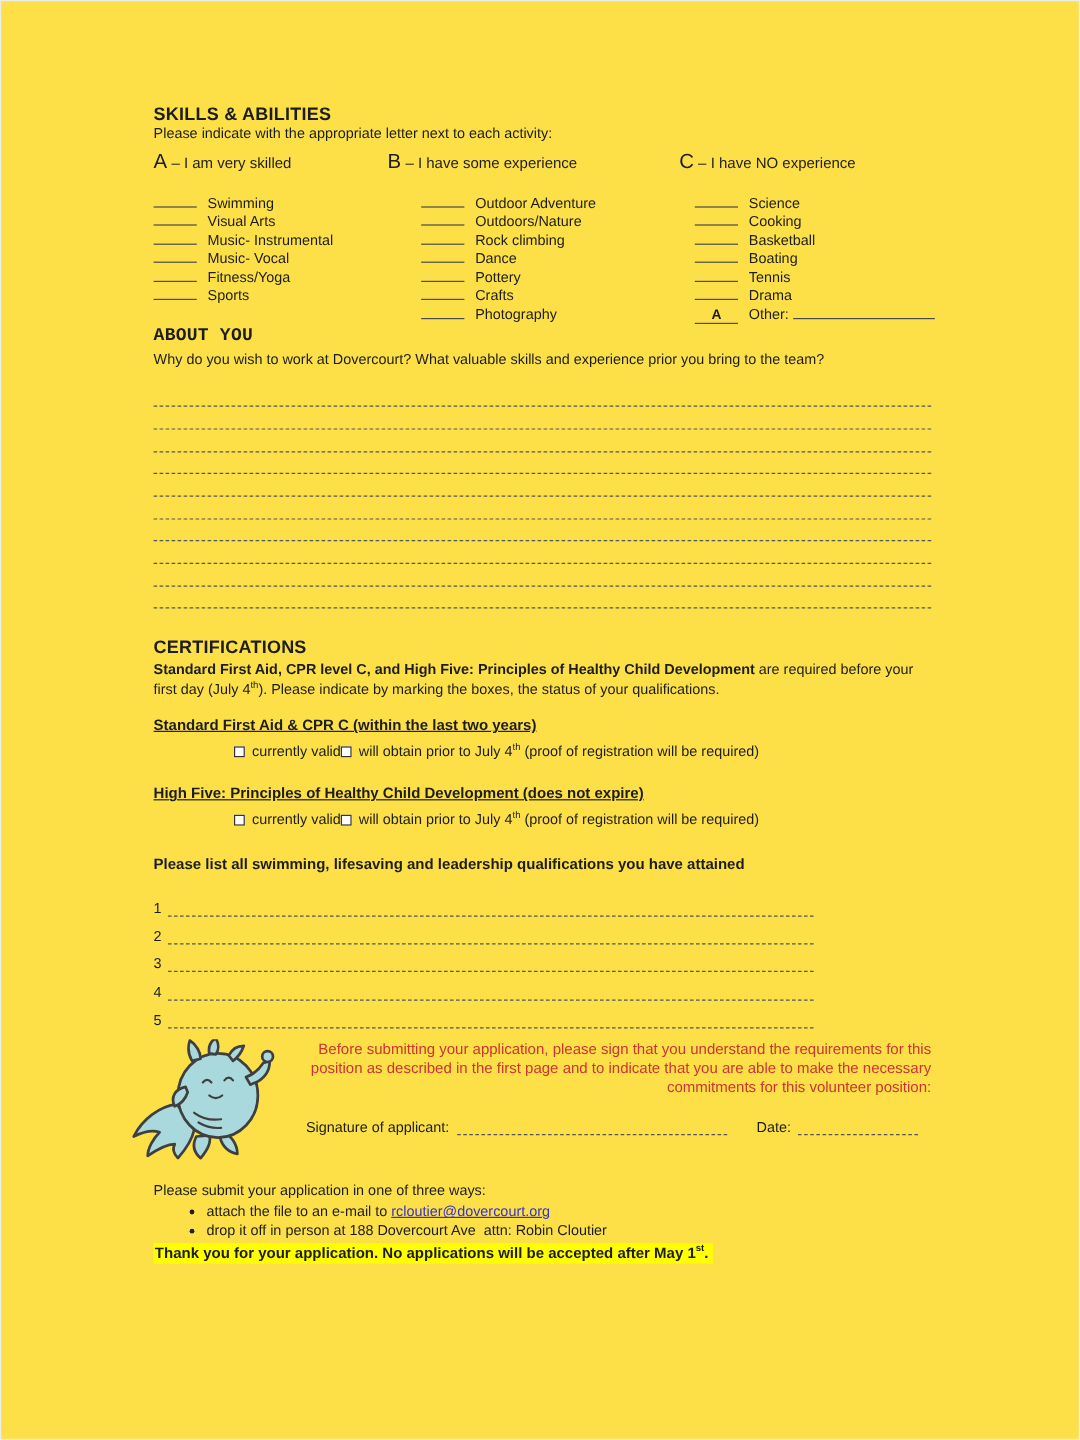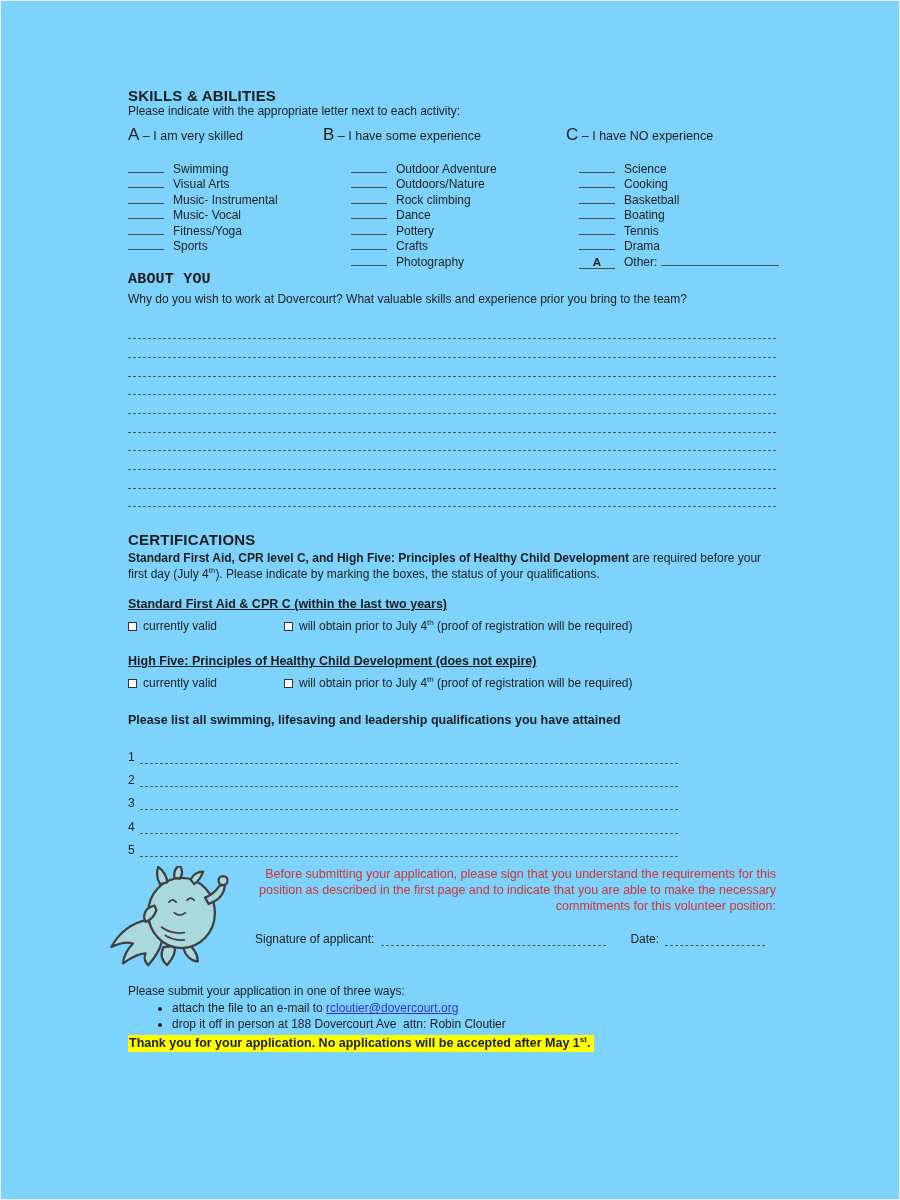--- a/index.html
+++ b/index.html
@@ -1,18 +1,18 @@
 <!DOCTYPE html>
 <html><head>
 <meta charset="utf-8">
 <style>
   * { margin:0; padding:0; box-sizing:border-box; }
   html,body { background:#fff; }
   .page {
-    width:900px; height:1200px; position:relative; background:#7dd3fc;
+    width:900px; height:1200px; position:relative; background:#fde047;
     border:1px solid #ececec;
     font-family:"Liberation Sans", sans-serif; color:#1d1d1d;
     overflow:hidden;
   }
   .content { position:absolute; left:127px; top:86px; width:648px; }
 
   .h-main { font-size:15px; font-weight:bold; letter-spacing:0.2px; }
   .txt { font-size:12px; line-height:15.5px; }
 
   
@@ -47,21 +47,21 @@
   
   .cert-title { margin-top:24px; }
   .cert-intro { margin-top:3px; }
   .b { font-weight:bold; }
   sup { font-size:8px; vertical-align:super; line-height:0; }
   .subhead {
     margin-top:15px; font-size:12.5px; font-weight:bold;
     text-decoration:underline;
   }
   .subhead2 { margin-top:21px; }
-  .cbx-row { display:flex; margin-top:8px; font-size:12px; align-items:baseline; }
+  .cbx-row { display:flex; margin-top:8px; font-size:12px; align-items:baseline;text-align:right; }
   .cbx-item-first { width:156px; }
   .cbx {
     display:inline-block; width:9px; height:9px; border:1.2px solid #333;
     margin-right:6px; position:relative; top:1px; background:#fff;
   }
   .highfive-line { margin-top:14px; }
   a.doc-link, .doc-link { color:#3232cc; text-decoration:underline; cursor:pointer; }
 
   
   .quals-heading { margin-top:23px; font-size:12.5px; font-weight:bold; }

